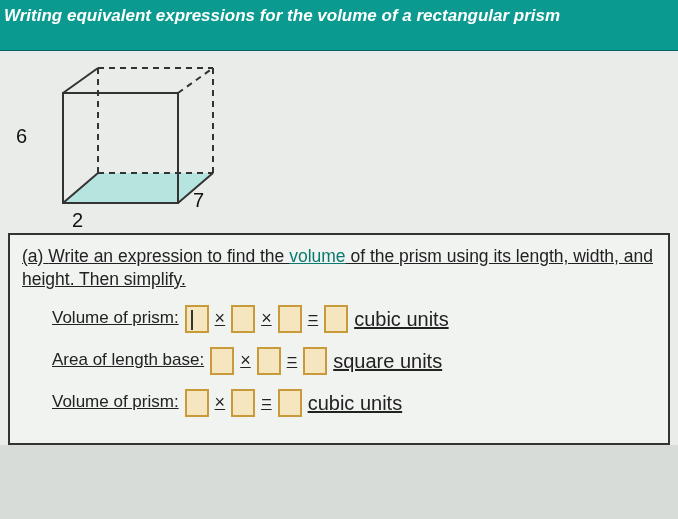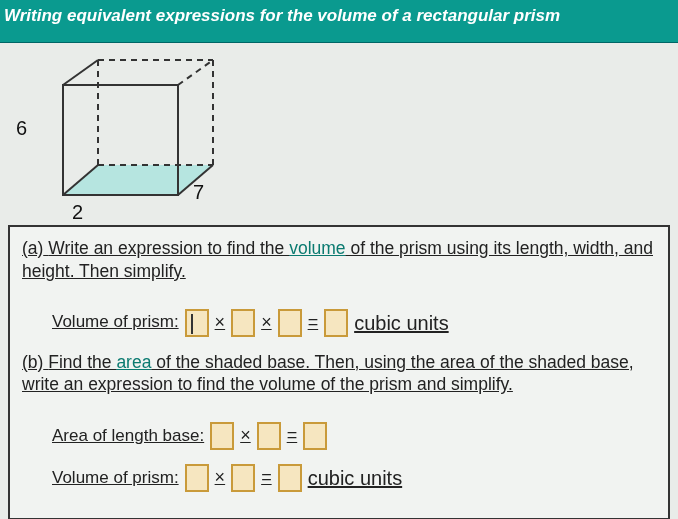--- a/index.html
+++ b/index.html
@@ -7,21 +7,21 @@
     margin: 0;
     font-family: Verdana, Arial, sans-serif;
     background: #d8dcd8;
     width: 678px;
   }
   .header {
     background: #0a9a8f;
     color: #fff;
     font-weight: bold;
     font-style: italic;
-    padding: 6px 4px 16px 4px;
+    padding: 6px 4px 24px 4px;
     font-size: 17px;
     border-bottom: 1px solid #066;
   }
   .workspace {
     background: #e9ece9;
     padding: 12px 8px 0 8px;
   }
   .prism-area {
     height: 170px;
     position: relative;
@@ -45,21 +45,21 @@
     line-height: 1.3;
     text-decoration: underline;
   }
   .part-label { display: inline; }
   .part-text { display: inline; }
   .term-link {
     color: #0a7a70;
     text-decoration: underline;
   }
   .expr-row {
-    margin: 26px 0 14px 30px;
+    margin: 14px 0 14px 30px;
     display: flex;
     align-items: center;
     flex-wrap: wrap;
     gap: 6px;
     font-size: 17px;
   }
   .blank {
     display: inline-block;
     width: 24px;
     height: 28px;
@@ -131,32 +131,29 @@
       <span class="blank caret"></span>
       <span class="op">×</span>
       <span class="blank"></span>
       <span class="op">×</span>
       <span class="blank"></span>
       <span class="op">=</span>
       <span class="blank"></span>
       <span class="unit">cubic units</span>
     </div>
 
-    <div class="part-b">
-      <span class="part-label">(b)</span>
-      <span class="part-text">Find the </span><span class="term-link">area</span><span class="part-text"> of the shaded base. Then, using the area of the shaded base, write an expression to find the volume of the prism and simplify.</span>
-    </div>
 
     <div class="expr-row">
       <span>Area of length base:</span>
       <span class="blank"></span>
       <span class="op">×</span>
       <span class="blank"></span>
       <span class="op">=</span>
       <span class="blank"></span>
+      <span class="unit">square units</span>
     </div>
 
     <div class="expr-row" style="margin-top:6px;">
       <span>Volume of prism:</span>
       <span class="blank"></span>
       <span class="op">×</span>
       <span class="blank"></span>
       <span class="op">=</span>
       <span class="blank"></span>
       <span class="unit">cubic units</span>

